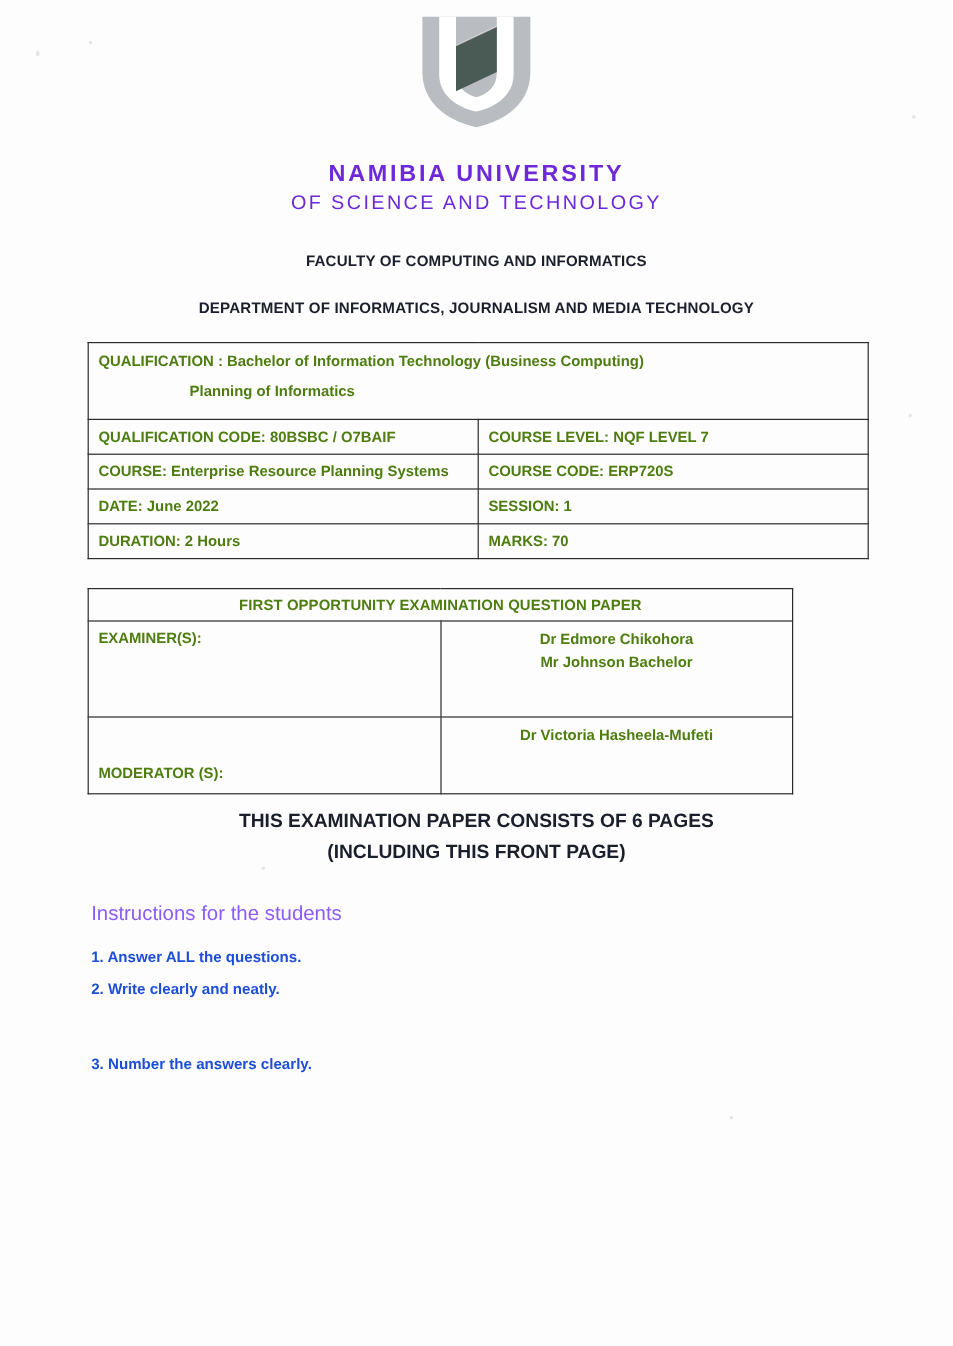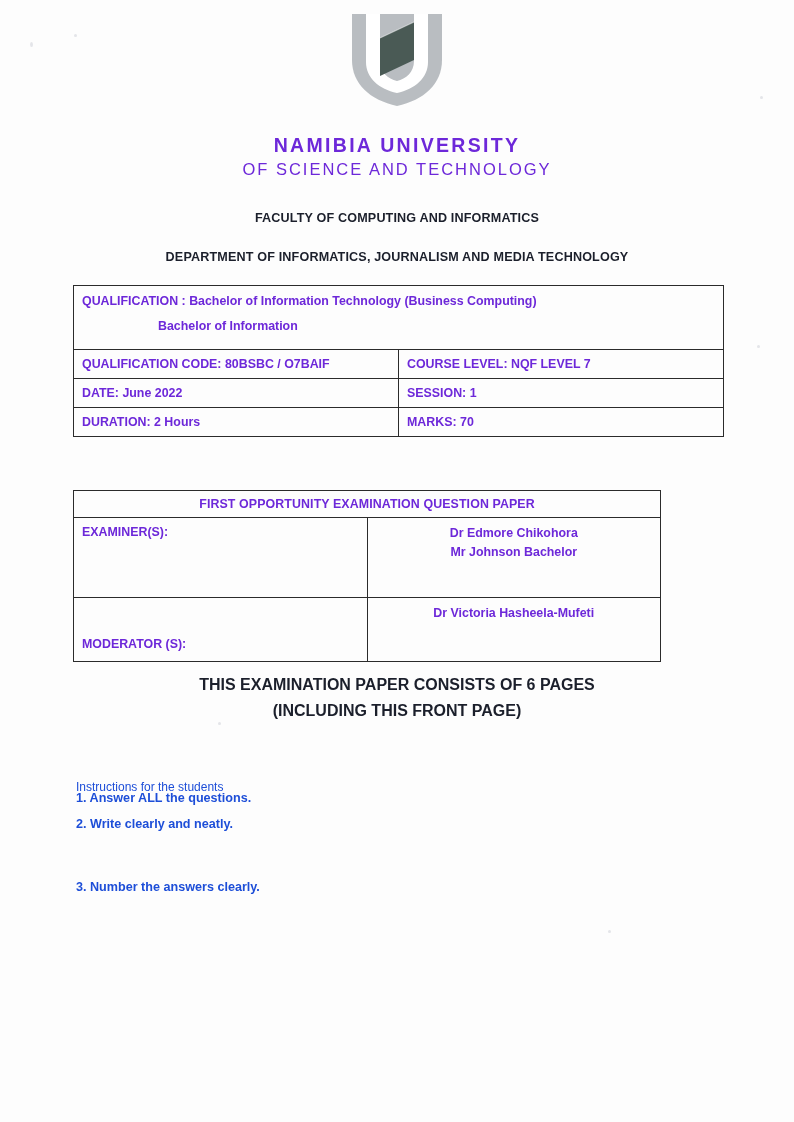--- a/index.html
+++ b/index.html
@@ -72,21 +72,21 @@
   }
   #faculty-heading { top: 211px; }
   #department-heading { top: 250px; }
 
   
   .tbl {
     position: absolute;
     border-collapse: collapse;
     table-layout: fixed;
     font-size: 12.4px;
-    color: #6d28d9;
+    color: #4d7c0f;
   }
   .tbl td {
     border: 1px solid #2b2b2b;
     padding: 0 8px;
     vertical-align: middle;
     font-weight: 700;
     line-height: 1.35;
   }
 
   #qualification-table {
@@ -157,24 +157,23 @@
     color: #1b1f2b;
   }
   #pages-notice { top: 676px; }
   #front-page-notice { top: 702px; }
 
   
   #instructions-heading {
     position: absolute;
     left: 76px;
     top: 752px;
-    font-size: 12px;
+    font-size: 17px;
     font-weight: 400;
-    color: #1d4ed8;
-    margin-top: 28px;
+    color: #8b5cf6;
   }
   .instruction-item {
     position: absolute;
     left: 76px;
     font-size: 12.6px;
     font-weight: 700;
     color: #1d4ed8;
   }
   .ins-0 { top: 791px; }
   .ins-1 { top: 817px; }
@@ -223,26 +222,30 @@
   </div>
 
   <div class="heading" id="faculty-heading">FACULTY OF COMPUTING AND INFORMATICS</div>
   <div class="heading" id="department-heading">DEPARTMENT OF INFORMATICS, JOURNALISM AND MEDIA TECHNOLOGY</div>
 
   <table class="tbl" id="qualification-table">
     <tbody>
         <tr class="row-tall">
       <td colspan="2">
         <span>QUALIFICATION : Bachelor of Information Technology (Business Computing)</span>
-        <span class="qual-line2">Bachelor of Information</span>
+        <span class="qual-line2">Planning of Informatics</span>
       </td>
     </tr>
     <tr class="row-std">
       <td class="c-left">QUALIFICATION CODE: 80BSBC / O7BAIF</td>
       <td class="c-right">COURSE LEVEL: NQF LEVEL 7</td>
+    </tr>
+    <tr class="row-std">
+      <td class="c-left">COURSE:  Enterprise Resource Planning Systems</td>
+      <td class="c-right">COURSE CODE:  ERP720S</td>
     </tr>
     <tr class="row-std">
       <td class="c-left">DATE:   June 2022</td>
       <td class="c-right">SESSION:  1</td>
     </tr>
     <tr class="row-std">
       <td class="c-left">DURATION:  2 Hours</td>
       <td class="c-right">MARKS:  70</td>
     </tr>
   </tbody>

